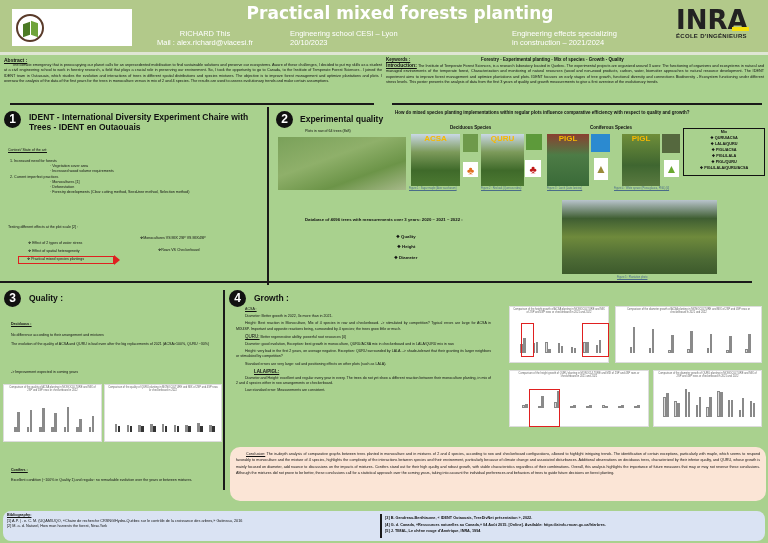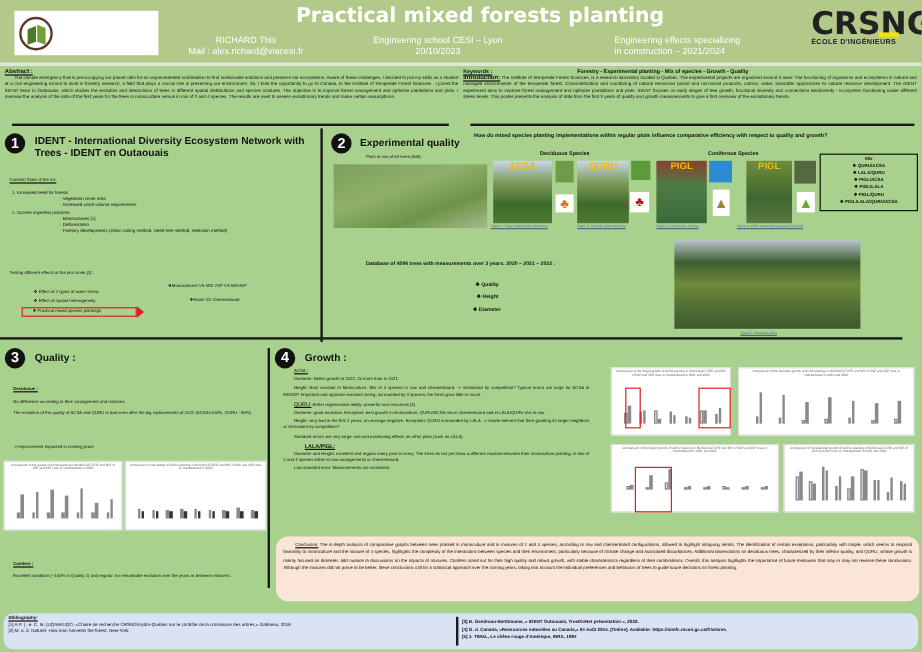--- a/index.html
+++ b/index.html
@@ -12,21 +12,21 @@
   #isfort-logo { left: 12px; top: 9px; width: 120px; height: 37px; background: #fff; display: flex; align-items: center; padding-left: 4px; }
   .isfort-mark { width: 28px; height: 28px; border-radius: 50%; border: 2px solid #5a3b2a; position: relative; overflow: hidden; }
   .isfort-mark .leaf1 { position: absolute; left: 5px; top: 7px; width: 7px; height: 13px; background: #4b7a24; transform: skewY(-20deg); }
   .isfort-mark .leaf2 { position: absolute; left: 13px; top: 6px; width: 7px; height: 14px; background: #6fa33a; transform: skewY(20deg); }
   .isfort-text { margin-left: 6px; font-family: "Liberation Serif", serif; color: #333; }
   .isfort-name { font-size: 17px; letter-spacing: 0.5px; line-height: 17px; }
   .isfort-sub { font-size: 5.5px; line-height: 6px; color: #555; }
   #title { left: 240px; top: 3px; width: 320px; text-align: center; font-size: 17px; font-weight: bold; color: #fff; font-family: "DejaVu Sans", sans-serif; }
   .hdr-txt { color: #fff; font-size: 7.5px; line-height: 9px; }
   #author { left: 130px; top: 29px; width: 150px; text-align: center; }
-  #school { left: 290px; top: 29px; width: 150px; text-align: center; }
+  #school { left: 290px; top: 29px; width: 150px; text-align: left; }
   #diploma { left: 512px; top: 29px; width: 150px; }
   #cesi-logo { left: 676px; top: 7px; width: 74px; height: 40px; }
   .cesi-name { font-size: 26px; font-weight: bold; color: #222; line-height: 26px; letter-spacing: 0px; font-family: "DejaVu Sans", sans-serif; }
   .cesi-bar { position: absolute; left: 56px; top: 20px; width: 17px; height: 4px; background: #f4e10c; }
   .cesi-sub { font-size: 6px; font-weight: bold; color: #222; letter-spacing: 0.3px; }
   
   .u { text-decoration: underline; font-weight: bold; }
   .b { font-weight: bold; }
   .small { font-size: 3.6px; line-height: 5.2px; }
   .para { font-size: 3.8px; line-height: 5.4px; text-align: justify; }
@@ -82,21 +82,21 @@
 <div id="school" class="abs hdr-txt">
   <div>Engineering school CESI – Lyon</div>
   <div>20/10/2023</div>
 </div>
 <div id="diploma" class="abs hdr-txt">
   <div>Engineering effects specializing</div>
   <div>in construction – 2021/2024</div>
 </div>
 
 <div id="cesi-logo" class="abs">
-  <div class="cesi-name">CRSNG</div>
+  <div class="cesi-name">INRA</div>
   <div class="cesi-bar"></div>
   <div class="cesi-sub">ÉCOLE D'INGÉNIEURS</div>
 </div>
 
 <div id="abstract" class="abs">
   <div class="u" style="font-size:5px;">Abstract :</div>
   <div class="para" style="text-indent:8px;">The climate emergency that is preoccupying our planet calls for an unprecedented mobilisation to find sustainable solutions and preserve our ecosystems. Aware of these challenges, I decided to put my skills as a student at a civil engineering school to work in forestry research, a field that plays a crucial role in preserving our environment. So, I took the opportunity to go to Canada, to the Institute of Temperate Forest Sciences . I joined the IDENT team in Outaouais, which studies the evolution and interactions of trees in different spatial distributions and species mixtures. The objective is to improve forest management and optimize plantations and plots. I oversaw the analysis of the data of the first years for the trees in monoculture versus in mix of 2 and 4 species. The results are used to assess evolutionary trends and make certain assumptions.</div>
 </div>
 <div id="keywords" class="abs">
   <div class="kw-row">
@@ -106,21 +106,21 @@
   <div class="para" style="margin-top:1px;">
     <span class="intro-label">Introduction:</span>
     <span>The Institute of Temperate Forest Sciences, is a research laboratory located in Quebec. The experimental projects are organized around 3 axes: The functioning of organisms and ecosystems in natural and managed environments of the temperate forest, Characterization and monitoring of natural resources (wood and non-wood products, carbon, water, biomatter approaches to natural resource development. The IDENT experiment aims to improve forest management and optimize plantations and plots. IDENT focuses on early stages of tree growth, functional diversity and connections Biodiversity - Ecosystem functioning under different stress levels. This poster presents the analysis of data from the first 3 years of quality and growth measurements to give a first overview of the evolutionary trends.</span>
   </div>
 </div>
 <div class="abs divider" style="left:10px;top:103px;width:364px;height:1.5px;"></div>
 <div class="abs divider" style="left:392px;top:103px;width:370px;height:1.5px;"></div>
 
 <div id="sec1" class="abs">
   <div class="abs num-circle" style="left:0;top:4px;">1</div>
-  <div class="abs sec-title" style="left:25px;top:5px;width:235px;">IDENT - International Diversity Ecosystem Network with Trees - IDENT en Outaouais</div>
+  <div class="abs sec-title" style="left:25px;top:5px;width:235px;">IDENT - International Diversity Experiment Chaire with Trees - IDENT en Outaouais</div>
   <div class="abs u small" style="left:4px;top:41px;font-weight:normal;">Context/ State of the art:</div>
   <div class="abs list-1" style="left:6px;top:52px;width:240px;">
     <div>1.   Increased need for forests</div>
     <div style="padding-left:40px;">· <span>Vegetation cover area</span></div>
     <div style="padding-left:40px;">· <span>Increased wood volume requirements</span></div>
     <div>2.   Current imperfect practices</div>
     <div style="padding-left:40px;">· <span>Monocultures [1]</span></div>
     <div style="padding-left:40px;">· <span>Deforestation</span></div>
     <div style="padding-left:40px;width:210px;">· <span>Forestry developments (Clear cutting method, Seed-tree method, Selection method)</span></div>
   </div>

